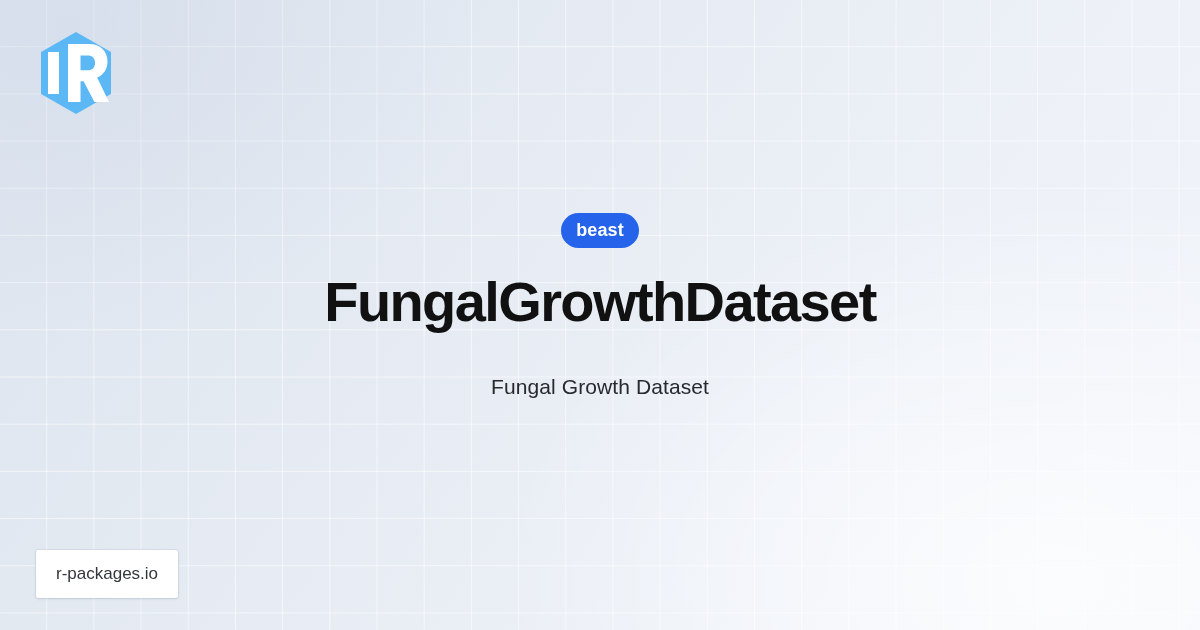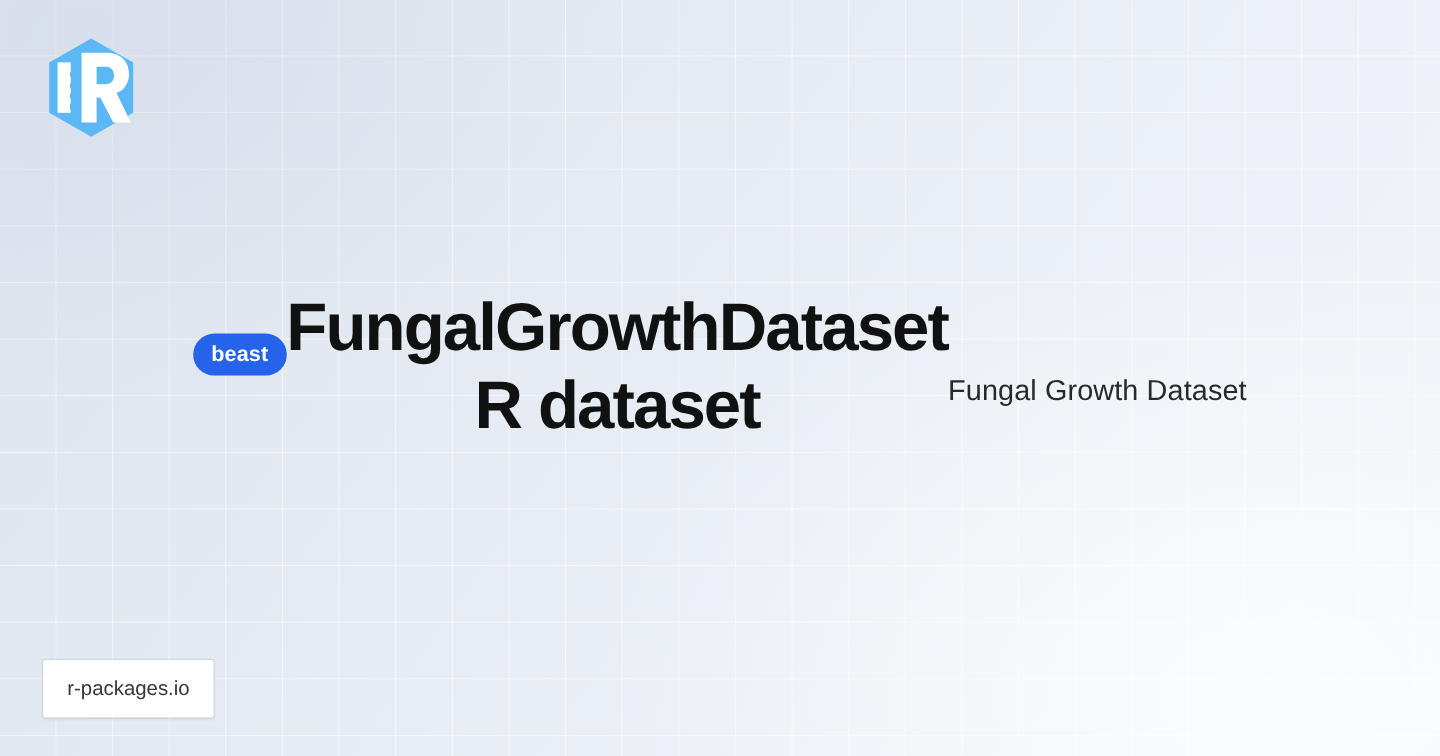--- a/index.html
+++ b/index.html
@@ -56,20 +56,21 @@
   #brand-logo svg { display: block; width: 100%; height: 100%; }
 
   
   #center-stack {
     position: absolute;
     left: 0;
     right: 0;
     top: 0;
     bottom: 0;
     display: flex;
+    flex-direction: column;
     align-items: center;
     justify-content: center;
     padding-bottom: 18px;
     box-sizing: border-box;
   }
 
   #package-badge {
     display: inline-block;
     background: #2563eb;
     color: #ffffff;
@@ -88,21 +89,21 @@
     font-weight: bold;
     color: #111111;
     line-height: 1.16;
     text-align: center;
     letter-spacing: -1.6px;
     max-width: 1060px;
   }
 
   #page-subtitle {
     margin: 40px 0 0;
-    font-size: 24px;
+    font-size: 21px;
     font-weight: normal;
     color: #26292e;
     text-align: center;
     letter-spacing: 0.1px;
     max-width: 880px;
   }
 
   
   #site-badge {
     position: absolute;
@@ -142,21 +143,20 @@
       </g>
     </svg>
   </div>
 
   <div id="center-stack">
 
     <span id="package-badge">beast</span>
 
     <h1 id="page-title">
       <span>FungalGrowthDataset</span><br>
-      <span>R dataset</span>
     </h1>
 
     <p id="page-subtitle">Fungal Growth Dataset</p>
 
   </div>
 
   <div id="site-badge">r-packages.io</div>
 
 </div>
 

